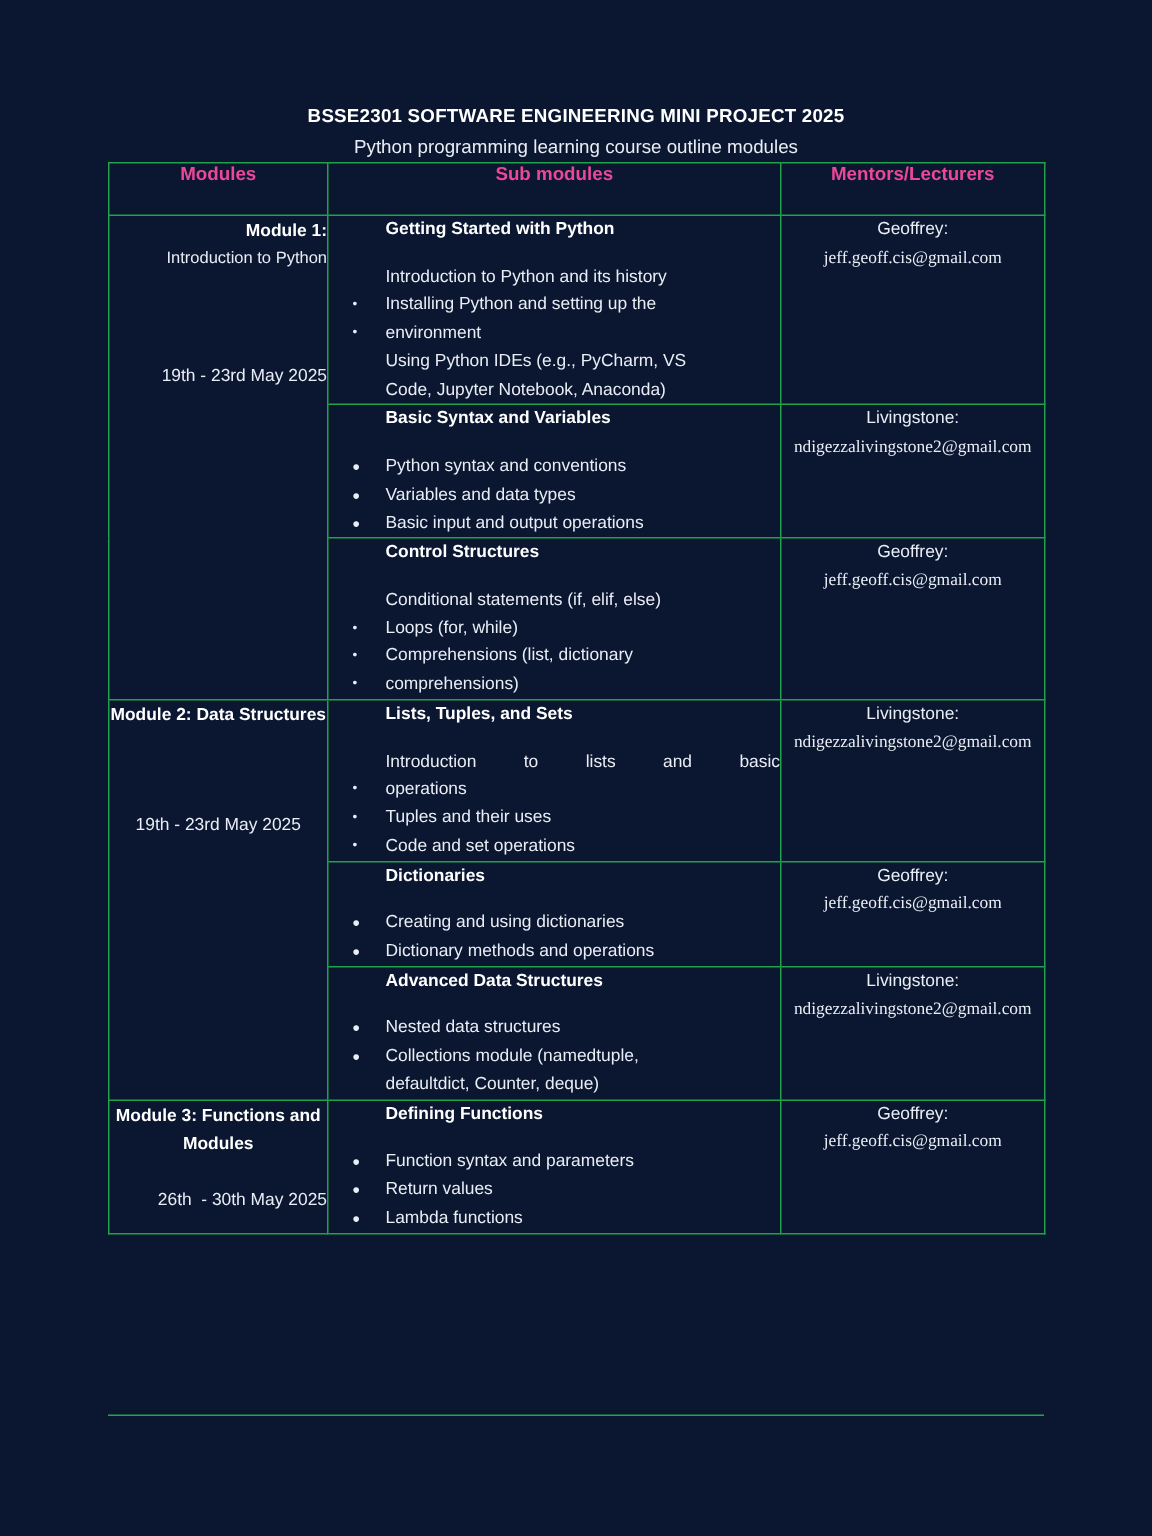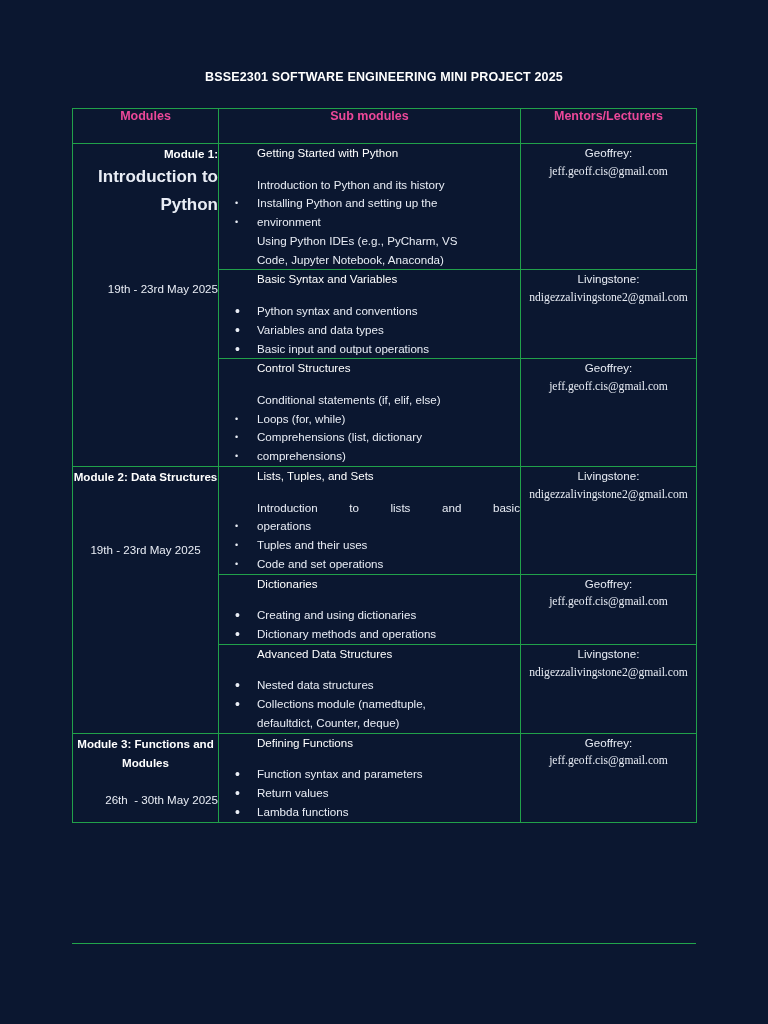--- a/index.html
+++ b/index.html
@@ -75,22 +75,22 @@
 
   
   .mod-cell { padding: 7px 8px 8px 8px; }
   .mod-title {
     font-size: 11.6px;
     font-weight: bold;
     color: #ffffff;
     line-height: 1.65;
   }
   .mod-sub {
-    font-size: 17px;
-    font-weight: bold;
+    font-size: 11px;
+    font-weight: normal;
     color: #e9edf5;
     line-height: 1.65;
   }
   .mod-date {
     font-size: 11.6px;
     color: #e9edf5;
     line-height: 1.65;
     margin-top: 14px;
     white-space: pre-wrap;
   }
@@ -99,21 +99,21 @@
   .mod-cell.align-center .mod-date { text-align: center; }
 
   .mod-cell.m1 .mod-date { margin-top: 60px; }
   .mod-cell.m2 .mod-date { margin-top: 54px; }
   .mod-cell.m3 .mod-date { margin-top: 18px; text-align: right; padding-left: 3px; }
 
   
   .sub-cell { padding: 7px 10px 9px 10px; }
   .sub-head {
     font-size: 11.6px;
-    font-weight: normal;
+    font-weight: bold;
     color: #ffffff;
     line-height: 1.6;
     padding-left: 38px;
   }
   .sub-gap { height: 13px; }
 
   
   .blist {
     position: relative;
     padding-left: 38px;
@@ -173,20 +173,21 @@
     border-top: 1.6px solid #22a54c;
   }
 </style>
 </head>
 <body>
 
 <div class="page">
 
   <div class="doc-title">BSSE2301 SOFTWARE ENGINEERING MINI PROJECT 2025</div>
 
+  <div class="doc-subtitle">Python programming learning course outline modules</div>
 
   <table class="outline-table">
     <colgroup>
       <col class="c-mod">
         <col class="c-sub">
         <col class="c-men">
     </colgroup>
     <thead>
       <tr>
         <th class="hdr-cell">Modules</th>

